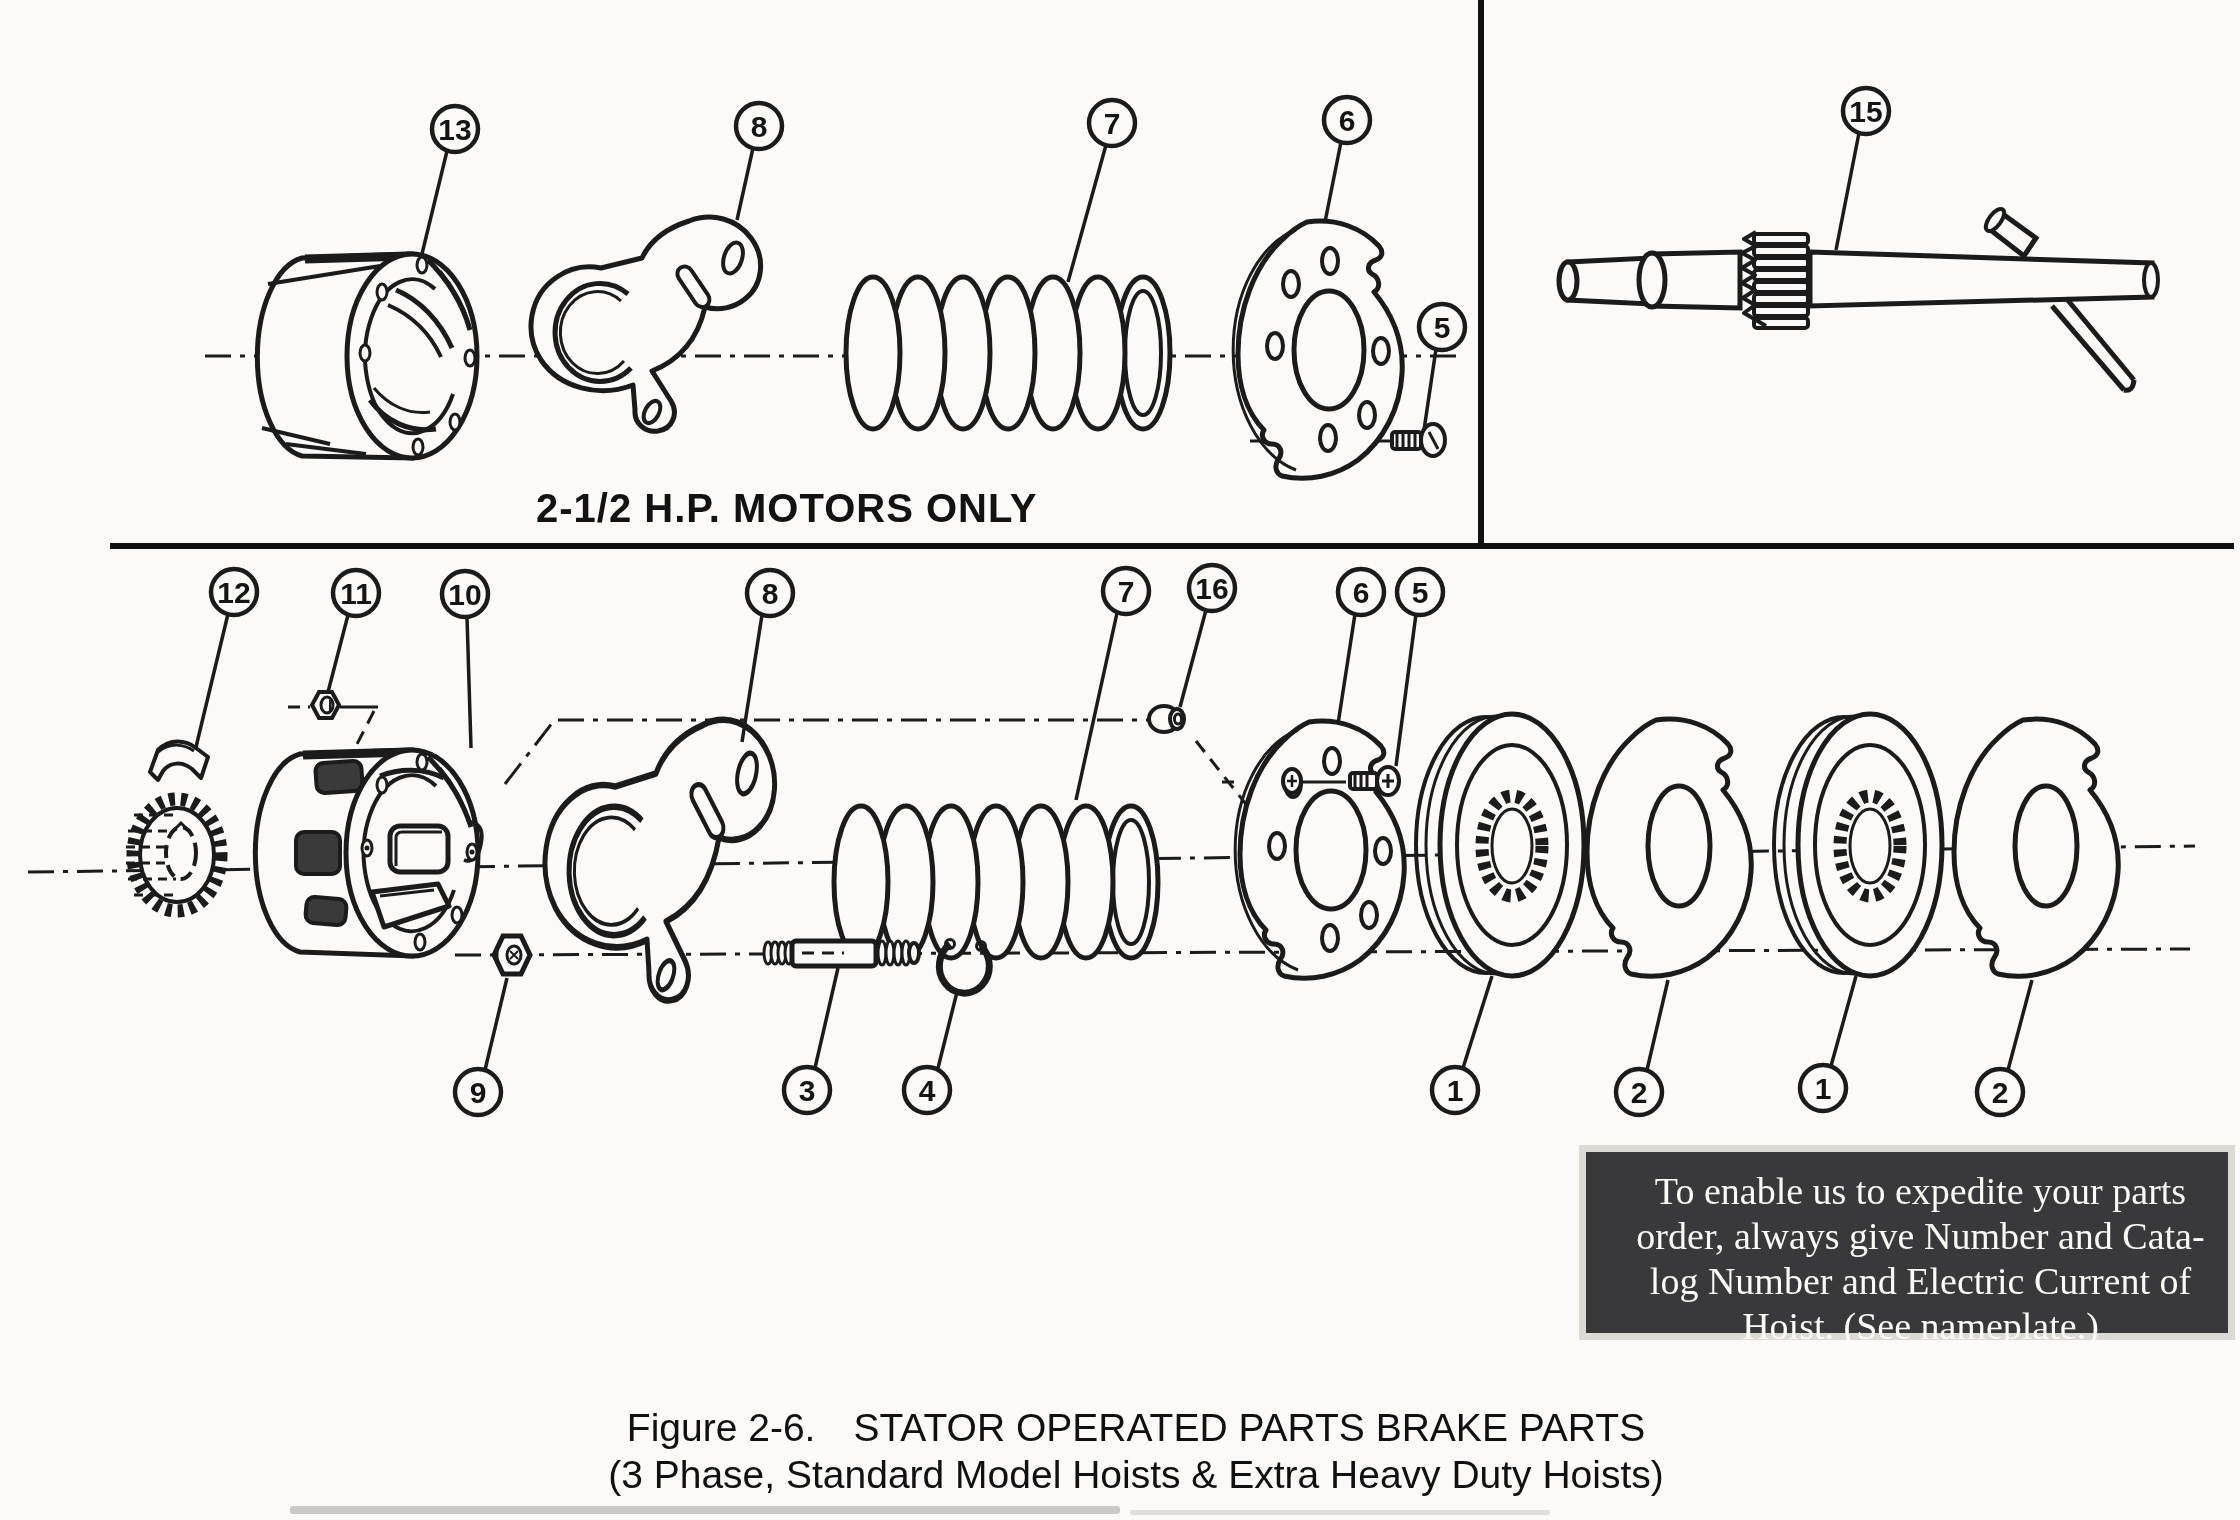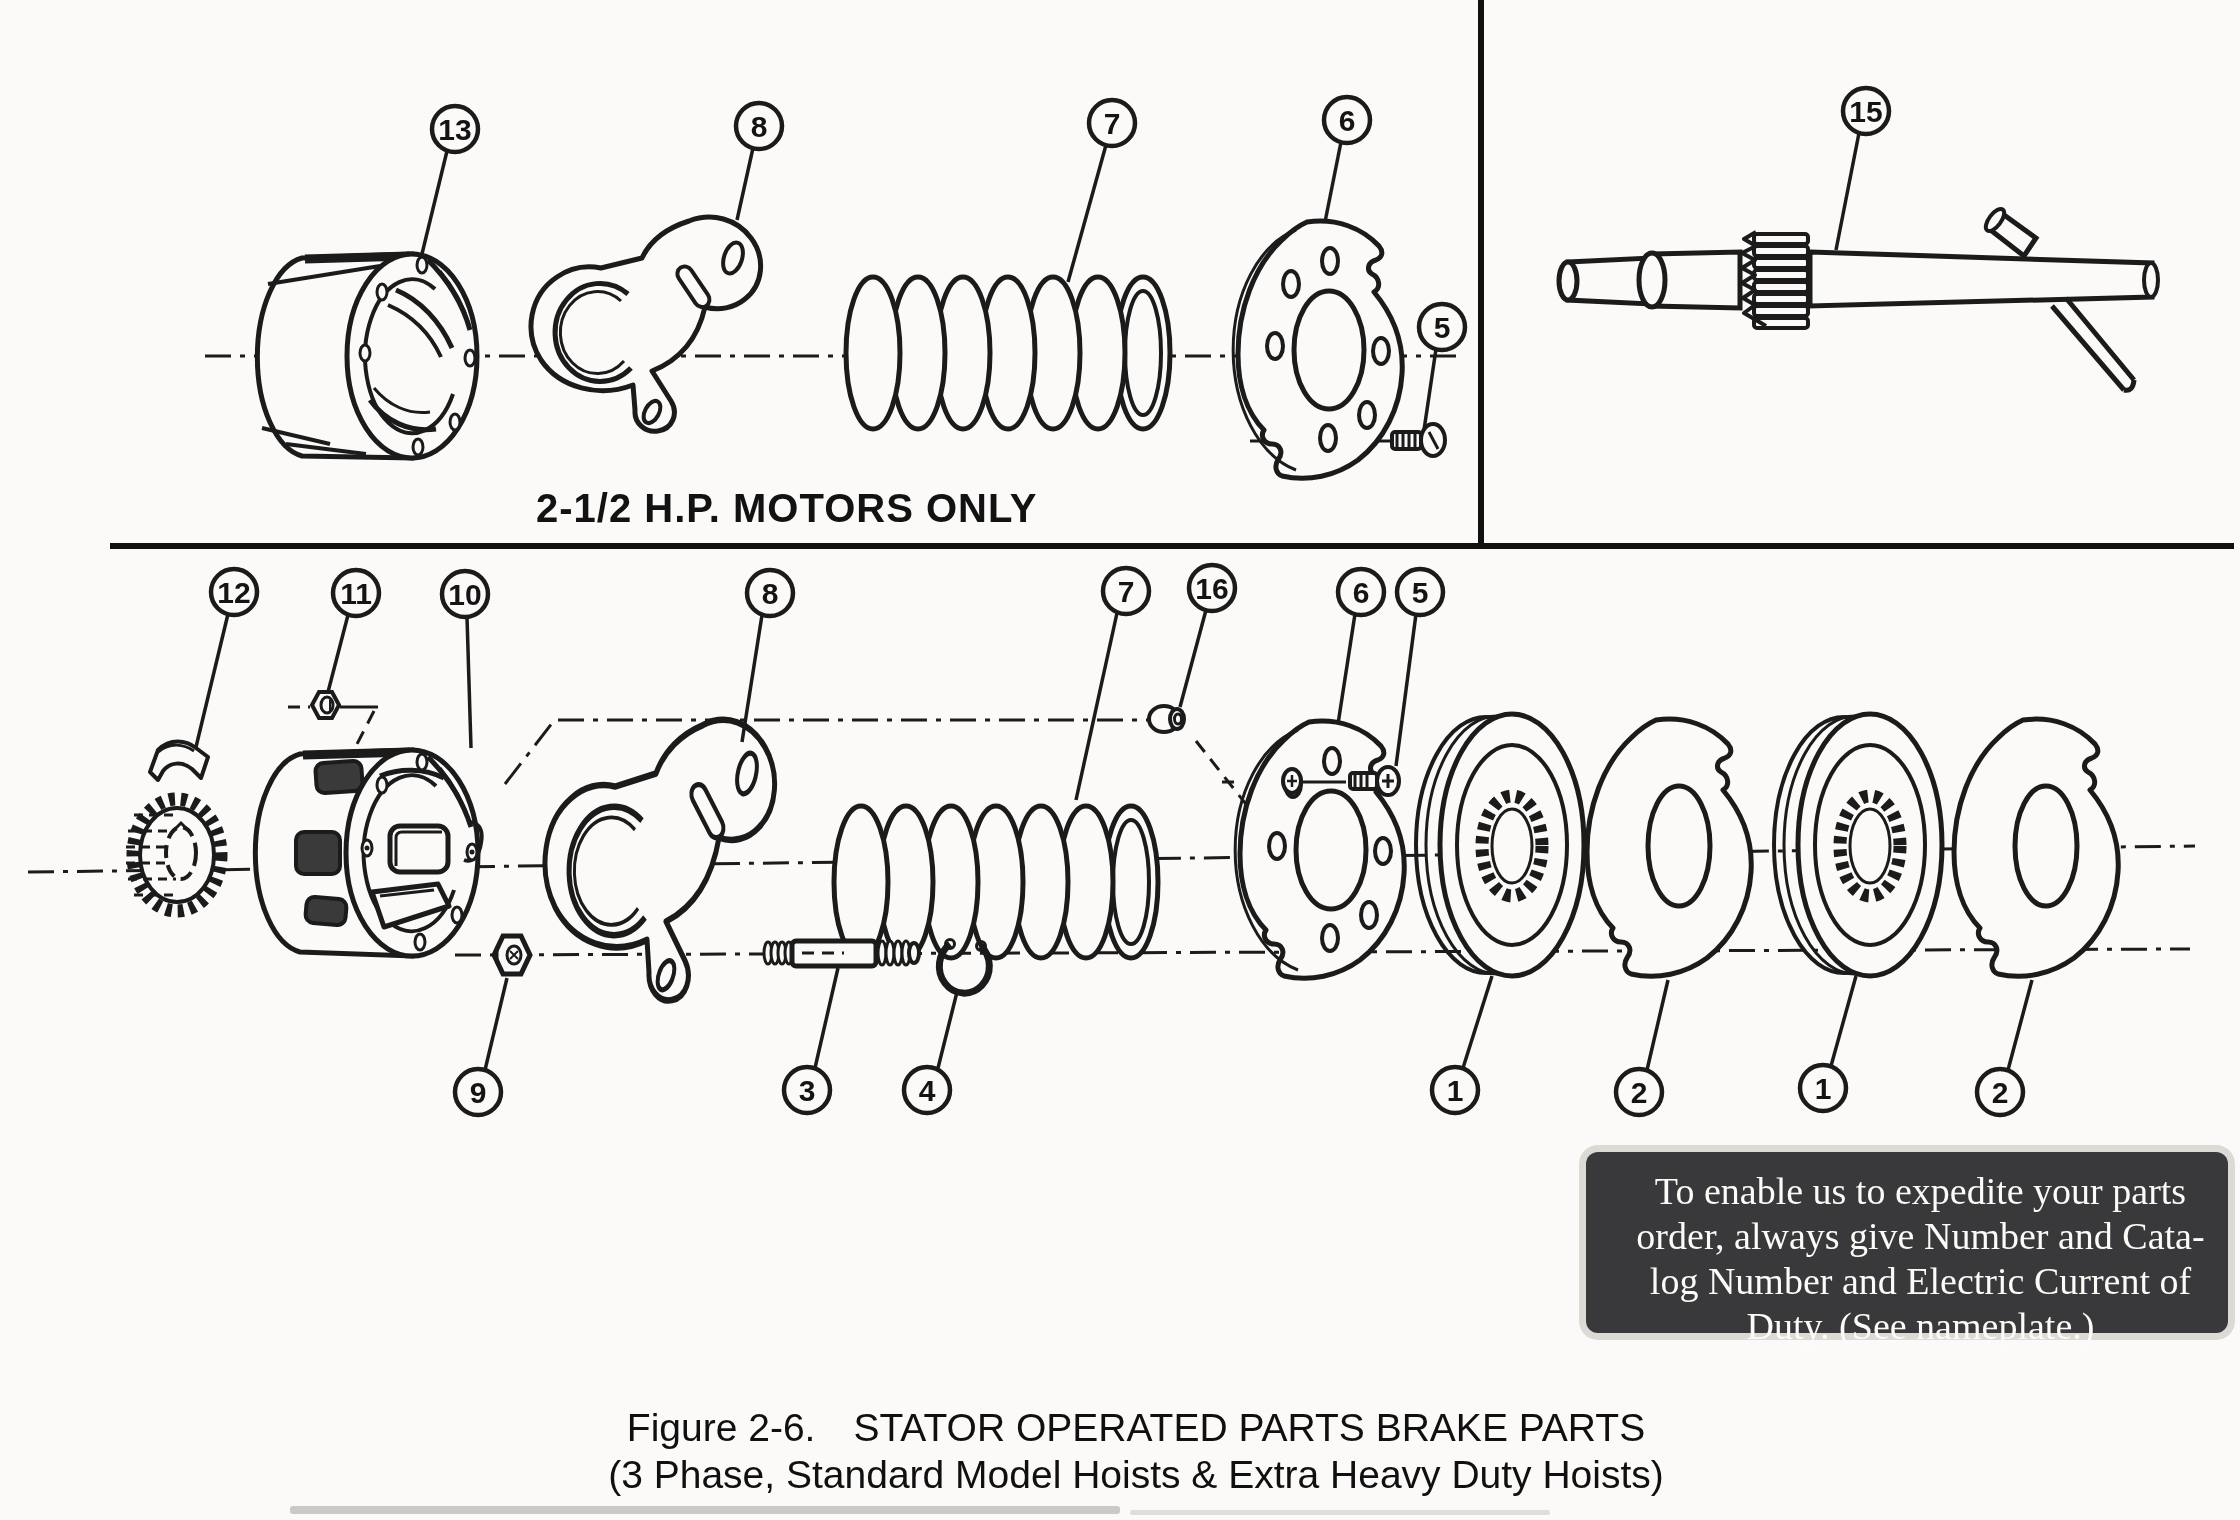--- a/index.html
+++ b/index.html
@@ -12,21 +12,20 @@
   .section-label{
     font-weight:bold;font-size:40px;letter-spacing:1px;color:#121212;
     white-space:nowrap;
   }
   .notice-box{
     left:1586px;top:1152px;width:642px;height:181px;box-sizing:border-box;
     background:#39383a;color:#fcfbf7;
     font-family:"Liberation Serif",serif;font-size:38px;line-height:45px;
     padding:17px 0 0 27px;white-space:nowrap;
     box-shadow:0 0 0 7px #dcdad5;
-    border-radius:12px;
   }
   .caption{
     left:0;top:1404px;width:2272px;text-align:center;
     font-size:39px;line-height:47px;color:#101010;white-space:nowrap;
   }
   .caption .gap{display:inline-block;width:38px;}
   .scan-smudge{background:#8f8d88;opacity:.45;border-radius:3px;}
 </style>
 </head>
 <body>
@@ -435,21 +434,21 @@
     </g>
   </g>
 </svg>
 
 <div class="abs section-label" style="left:536px;top:486px;">2-1/2 H.P. MOTORS ONLY</div>
 
 <div class="abs notice-box">
   <div>To enable us to expedite your parts</div>
   <div>order, always give Number and Cata-</div>
   <div>log Number and Electric Current of</div>
-  <div>Duty. (See nameplate.)</div>
+  <div>Hoist. (See nameplate.)</div>
 </div>
 
 <div class="abs caption">
   <div>
     <span>Figure 2-6.</span><span class="gap"></span><span>STATOR OPERATED PARTS BRAKE PARTS</span>
   </div>
   <div>(3 Phase, Standard Model Hoists &amp; Extra Heavy Duty Hoists)</div>
 </div>
 
 <div class="abs scan-smudge" style="left:290px;top:1506px;width:830px;height:8px;"></div>

